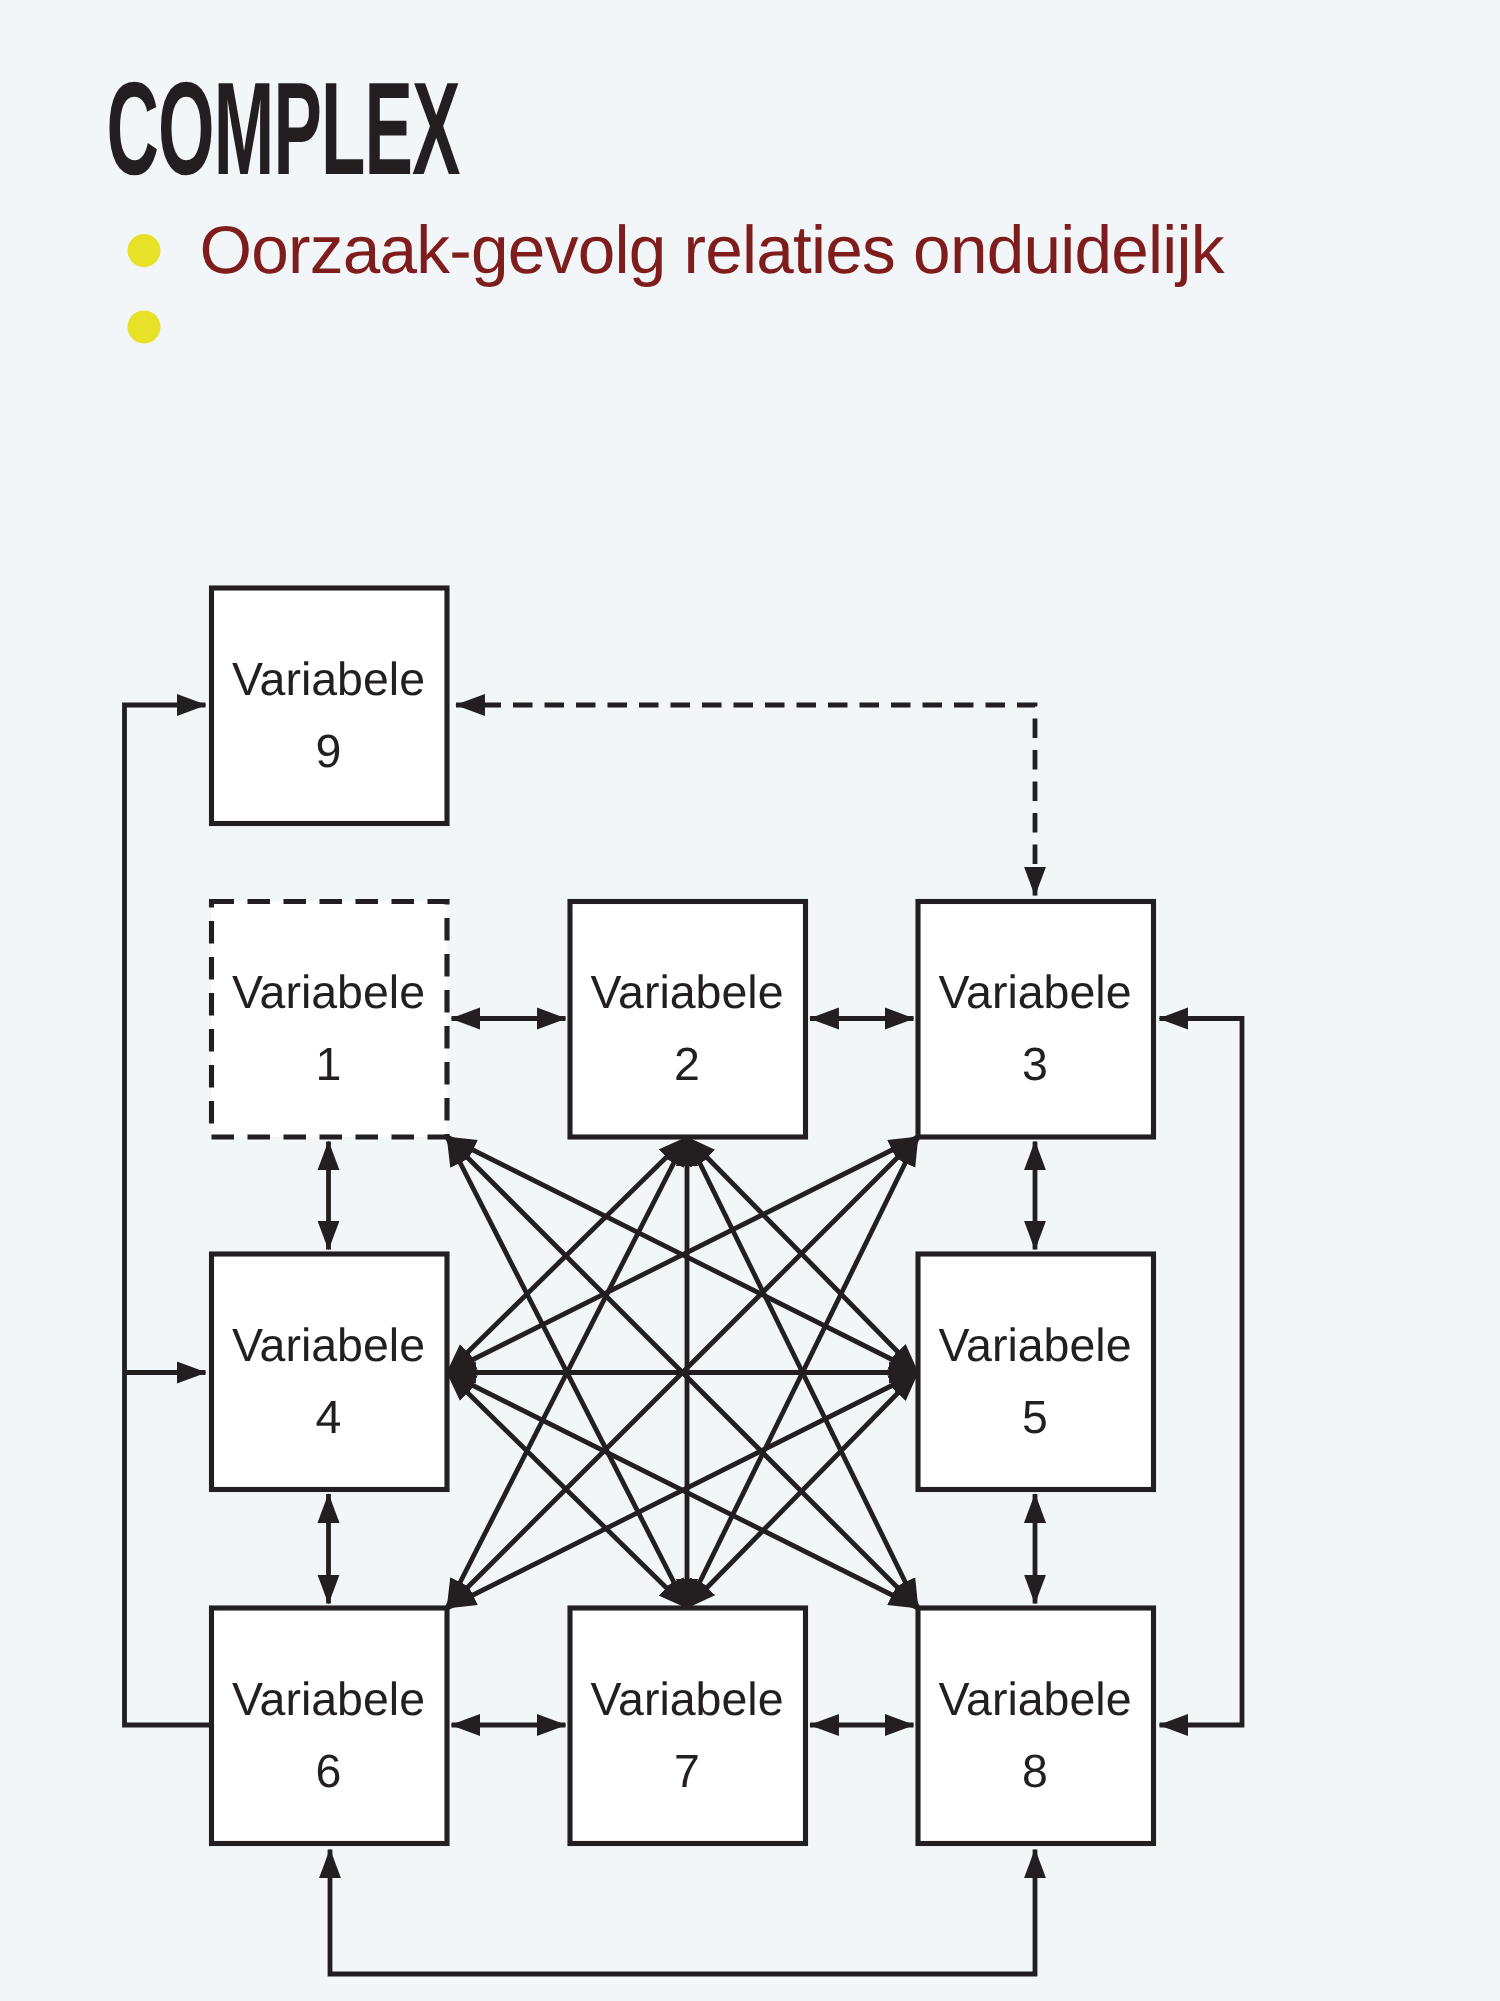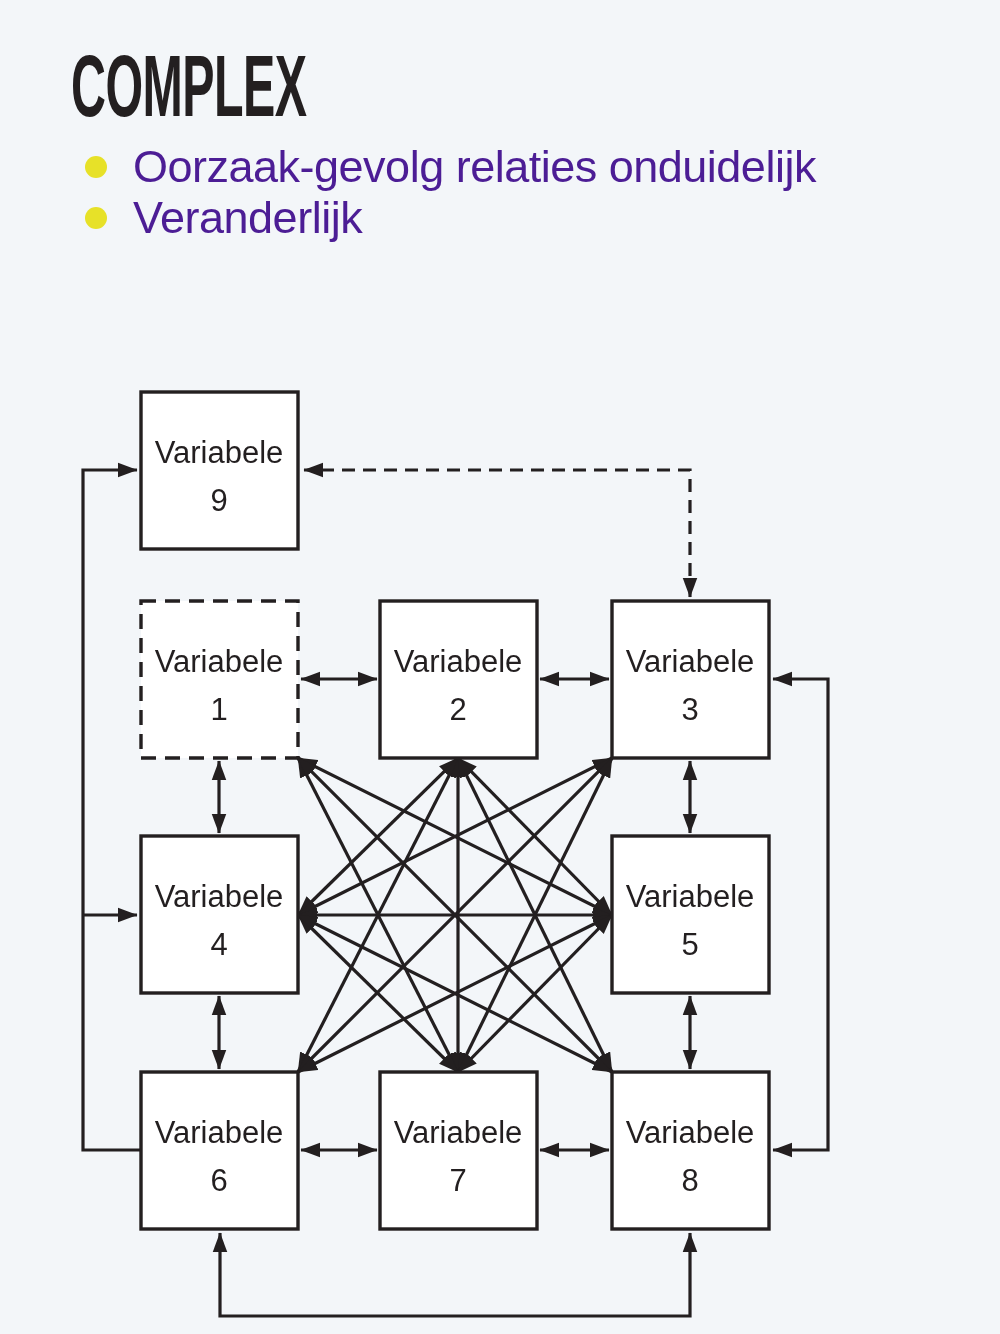--- a/index.html
+++ b/index.html
@@ -10,21 +10,21 @@
   .title{
     position:absolute;left:71px;top:42px;margin:0;
     font-size:88px;line-height:1;font-weight:700;color:#231f20;
     transform:scaleX(0.55);transform-origin:0 0;
     letter-spacing:-1px;white-space:nowrap;
   }
   .bullets{position:absolute;left:85px;top:141px;margin:0;padding:0;list-style:none;}
   .bullets li{display:flex;align-items:flex-start;}
   .dot{flex:none;width:22px;height:22px;border-radius:50%;background:#e7e128;margin-top:15px;}
   .btext{
-    margin:0 0 0 26px;font-size:45px;line-height:51px;color:#4c1d95;
+    margin:0 0 0 26px;font-size:45px;line-height:51px;color:#7f1d1d;
     white-space:pre-line;letter-spacing:-0.5px;
   }
   .diagram{position:absolute;left:0;top:0;}
   .box{fill:#ffffff;stroke:#231f20;stroke-width:3.4;}
   .dashedbox{stroke-dasharray:15 9;}
   .lbl{font-size:31px;fill:#231f20;text-anchor:middle;}
   .m{stroke:#231f20;stroke-width:3.2;fill:none;}
   .dash{stroke-dasharray:13 8;}
 </style>
 </head>
@@ -34,21 +34,20 @@
 
   <h1 class="title">COMPLEX</h1>
 
   <ul class="bullets">
     <li>
       <span class="dot"></span>
       <p class="btext">Oorzaak-gevolg relaties onduidelijk</p>
     </li>
     <li>
       <span class="dot"></span>
-      <p class="btext">Veranderlijk</p>
     </li>
   </ul>
 
   <svg class="diagram" width="1000" height="1334" viewBox="0 0 1000 1334">
     <defs>
       <marker id="ah" viewBox="0 0 7 5.2" markerWidth="6.2" markerHeight="4.8" refX="6.8" refY="2.6" orient="auto-start-reverse">
         <path d="M0 0 L7 2.6 L0 5.2 Z" fill="#231f20"></path>
       </marker>
     </defs>
 

